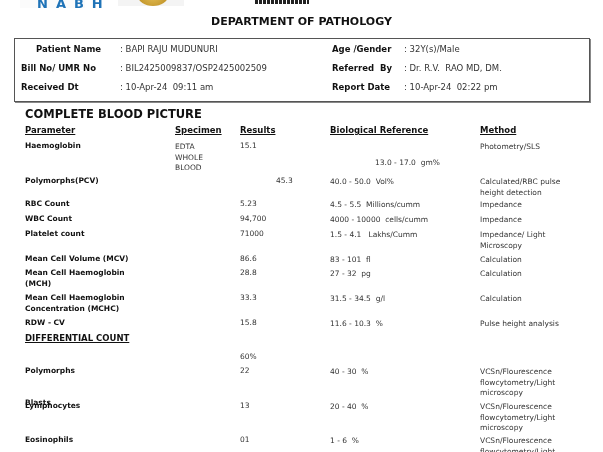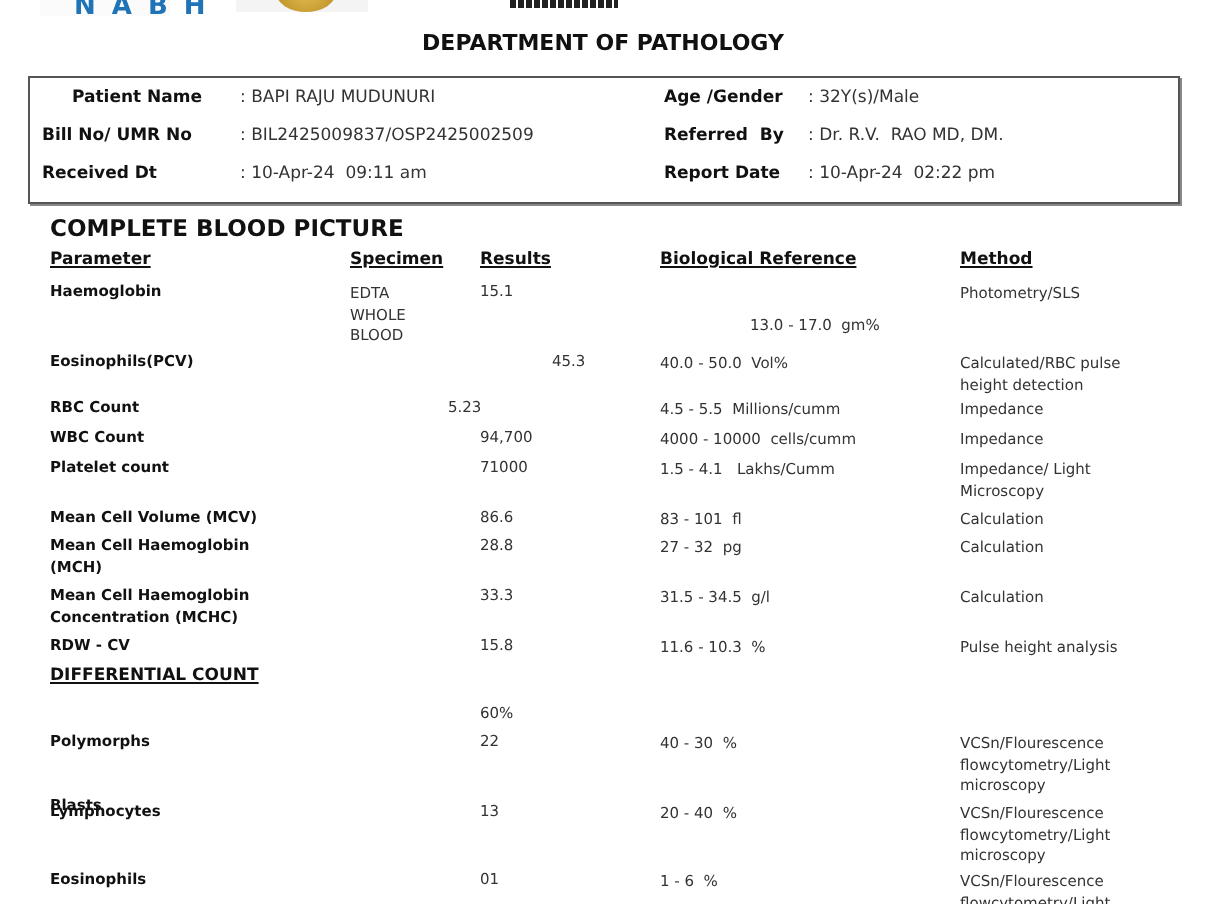--- a/index.html
+++ b/index.html
@@ -59,29 +59,29 @@
     <div class="abs hdr" style="left: 480px; top: 125px; white-space: pre;">Method</div>
   </div>
 <div id="rows">
     <div class="abs pname" style="left: 25px; top: 141px; white-space: pre;">Haemoglobin</div>
     <div class="abs cell" style="left: 175px; top: 142px; white-space: pre;">EDTA
 WHOLE
 BLOOD</div>
     <div class="abs cell" style="left: 240px; top: 141px; white-space: pre;">15.1</div>
     <div class="abs cell" style="left: 330px; top: 158px; white-space: pre; margin-left: 45px;">13.0 - 17.0  gm%</div>
     <div class="abs cell" style="left: 480px; top: 142px; white-space: pre;">Photometry/SLS</div>
-    <div class="abs pname" style="left: 25px; top: 176px; white-space: pre;">Eosinophils(PCV)</div>
+    <div class="abs pname" style="left: 25px; top: 176px; white-space: pre;">Polymorphs(PCV)</div>
     <div class="abs cell" style="left: 175px; top: 177px; white-space: pre;"></div>
     <div class="abs cell" style="left: 240px; top: 176px; white-space: pre; margin-left: 36px;">45.3</div>
     <div class="abs cell" style="left: 330px; top: 177px; white-space: pre;">40.0 - 50.0  Vol%</div>
     <div class="abs cell" style="left: 480px; top: 177px; white-space: pre;">Calculated/RBC pulse
 height detection</div>
     <div class="abs pname" style="left: 25px; top: 199px; white-space: pre;">RBC Count</div>
     <div class="abs cell" style="left: 175px; top: 200px; white-space: pre;"></div>
-    <div class="abs cell" style="left: 224px; top: 199px; white-space: pre;">5.23</div>
+    <div class="abs cell" style="left: 240px; top: 199px; white-space: pre;">5.23</div>
     <div class="abs cell" style="left: 330px; top: 200px; white-space: pre;">4.5 - 5.5  Millions/cumm</div>
     <div class="abs cell" style="left: 480px; top: 200px; white-space: pre;">Impedance</div>
     <div class="abs pname" style="left: 25px; top: 214px; white-space: pre;">WBC Count</div>
     <div class="abs cell" style="left: 175px; top: 215px; white-space: pre;"></div>
     <div class="abs cell" style="left: 240px; top: 214px; white-space: pre;">94,700</div>
     <div class="abs cell" style="left: 330px; top: 215px; white-space: pre;">4000 - 10000  cells/cumm</div>
     <div class="abs cell" style="left: 480px; top: 215px; white-space: pre;">Impedance</div>
     <div class="abs pname" style="left: 25px; top: 229px; white-space: pre;">Platelet count</div>
     <div class="abs cell" style="left: 175px; top: 230px; white-space: pre;"></div>
     <div class="abs cell" style="left: 240px; top: 229px; white-space: pre;">71000</div>

